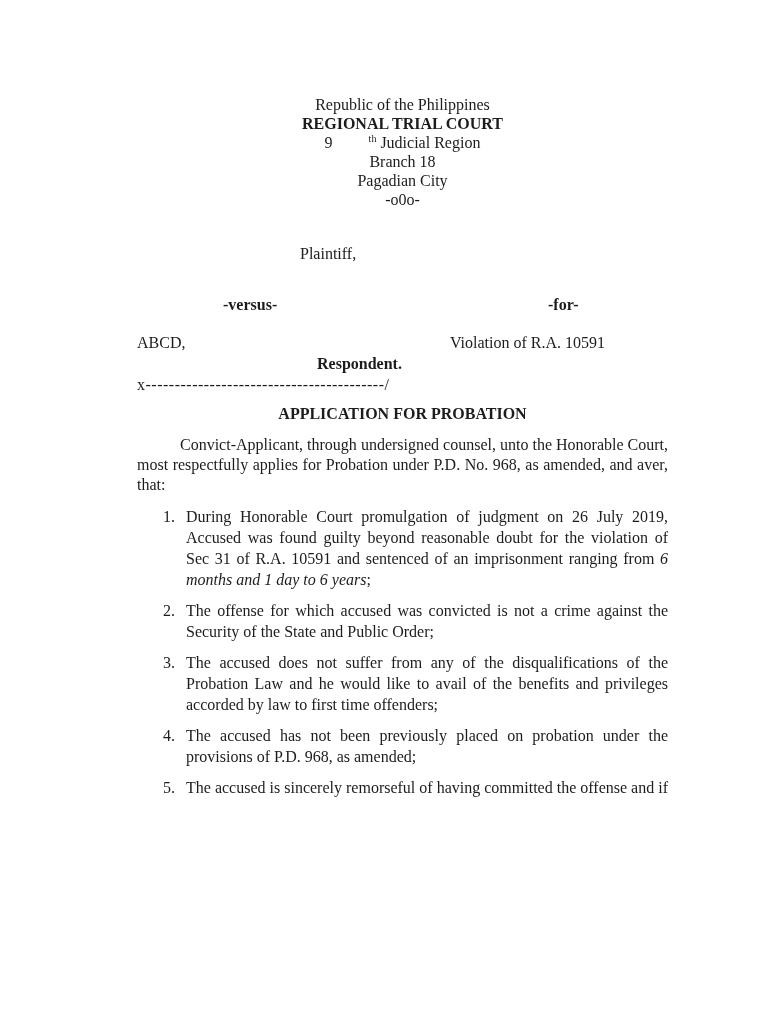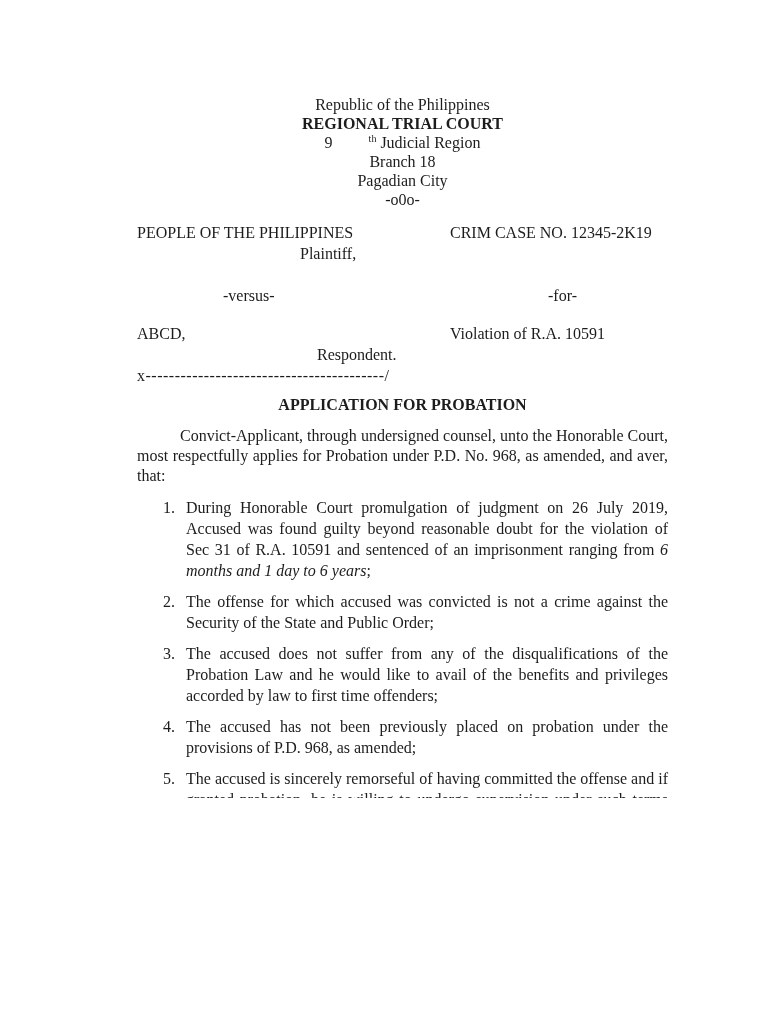--- a/index.html
+++ b/index.html
@@ -41,21 +41,21 @@
   
   .caption { line-height: 21px; }
   .cap-row { position: relative; min-height: 21px; }
   .cap-right {
     position: absolute;
     left: 313px;
     top: 0;
     white-space: nowrap;
   }
   .cap-plaintiff-role { margin-left: 163px; }
-  .cap-versus-row { margin-top: 21px; }
+  .cap-versus-row { margin-top: 30px; font-weight: bold; }
   .cap-versus { margin-left: 86px; }
   .cap-for {
     position: absolute;
     left: 411px;
     top: 0;
   }
   .cap-respondent-row { margin-top: 17px; }
   .cap-respondent-role { margin-left: 180px; }
   .cap-separator {
     letter-spacing: 0.5px;
@@ -121,36 +121,34 @@
       <div>Republic of the Philippines</div>
       <div class="bold">REGIONAL TRIAL COURT</div>
       <div><span>9</span><span class="sup">th</span><span> Judicial Region</span></div>
       <div>Branch 18</div>
       <div>Pagadian City</div>
       <div>-o0o-</div>
     </div>
 
     <div class="caption">
       <div class="cap-row">
-        <span>PEOPLE OF THE PHILIPPINES</span>
-        <span class="cap-right">CRIM CASE NO. 12345-2K19</span>
       </div>
       <div class="cap-row">
         <span class="cap-plaintiff-role" style="display:inline-block;">Plaintiff,</span>
       </div>
       <div class="cap-row cap-versus-row">
         <span class="cap-versus" style="display:inline-block;">-versus-</span>
         <span class="cap-for">-for-</span>
       </div>
       <div class="cap-row cap-respondent-row">
         <span>ABCD,</span>
         <span class="cap-right">Violation of R.A. 10591</span>
       </div>
       <div class="cap-row">
-        <span class="cap-respondent-role" style="display:inline-block;">Respondent.</span>
+        <span class="cap-respondent-role" style="display:inline-block;font-weight:bold;">Respondent.</span>
       </div>
       <div class="cap-row cap-separator">x-----------------------------------------/</div>
     </div>
 
     <div class="doc-title">APPLICATION FOR PROBATION</div>
 
     <p class="intro">Convict-Applicant, through undersigned counsel, unto the Honorable Court, most respectfully applies for Probation under P.D. No. 968, as amended, and aver, that:</p>
 
     <div class="list">
       <div class="list-item">

